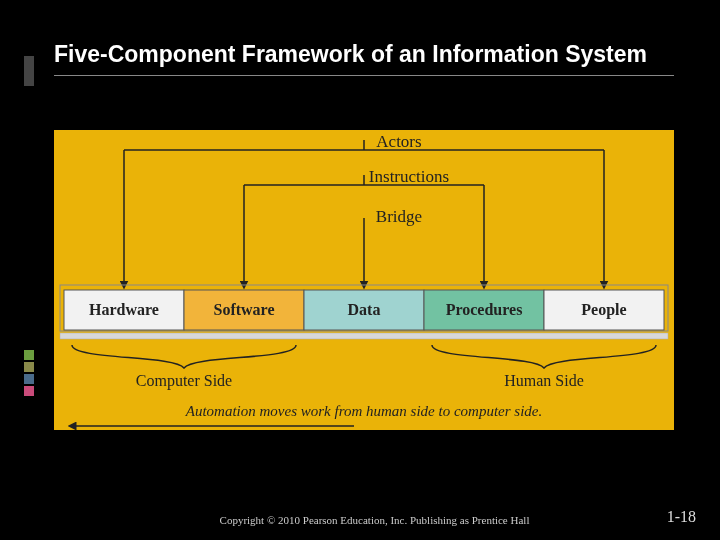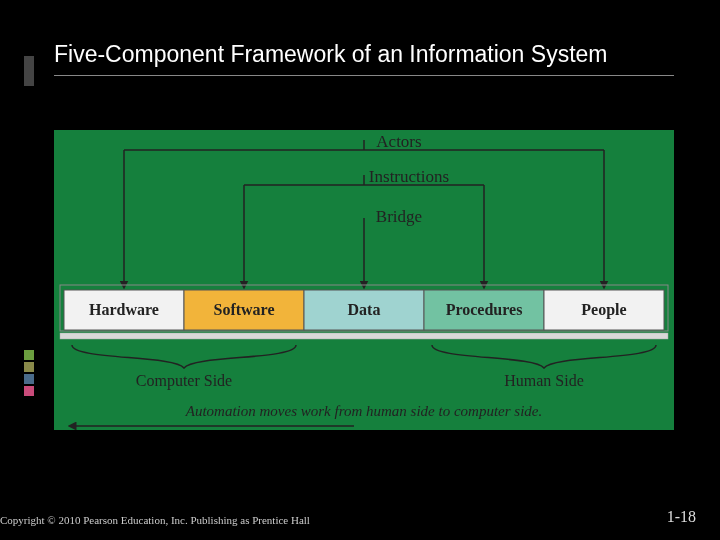--- a/index.html
+++ b/index.html
@@ -41,33 +41,34 @@
   .d1 { background: #6b9e3f; }
   .d2 { background: #8a8a4a; }
   .d3 { background: #4a6b8a; }
   .d4 { background: #c94b7a; }
   .title {
     font-family: Arial, Helvetica, sans-serif;
     font-size: 23px;
     color: #fff;
     padding: 10px 20px 4px 20px;
     line-height: 1.25;
+    font-weight: bold;
   }
   .title-underline {
     margin: 2px 20px 0 20px;
     height: 1px;
     background: #888;
   }
   .diagram {
     position: absolute;
     left: 20px;
     top: 100px;
     width: 620px;
     height: 300px;
-    background: #15803d;
+    background: #eab308;
   }
   .diagram svg { width: 100%; height: 100%; display: block; }
   .label-top {
     font-family: Georgia, serif;
     font-size: 17px;
     fill: #222;
     text-anchor: middle;
   }
   .box-label {
     font-family: Georgia, serif;
@@ -87,24 +88,25 @@
     font-style: italic;
     font-size: 15px;
     fill: #222;
     text-anchor: middle;
   }
   .footer {
     position: absolute;
     bottom: 14px;
     left: 0;
     width: 100%;
-    text-align: left;
+    text-align: center;
     font-family: Georgia, serif;
     font-size: 11px;
     color: #ccc;
+    padding-left: 29px;
   }
   .slidenum {
     position: absolute;
     bottom: 14px;
     right: 24px;
     font-family: Georgia, serif;
     font-size: 16px;
     color: #ddd;
   }
 </style>

